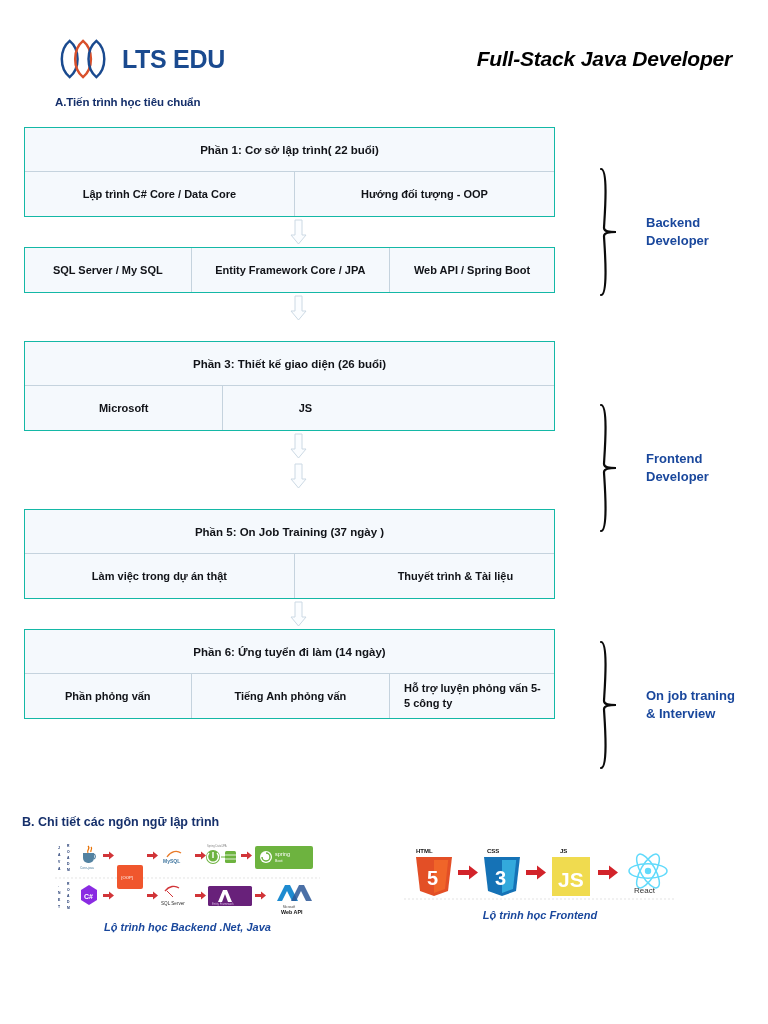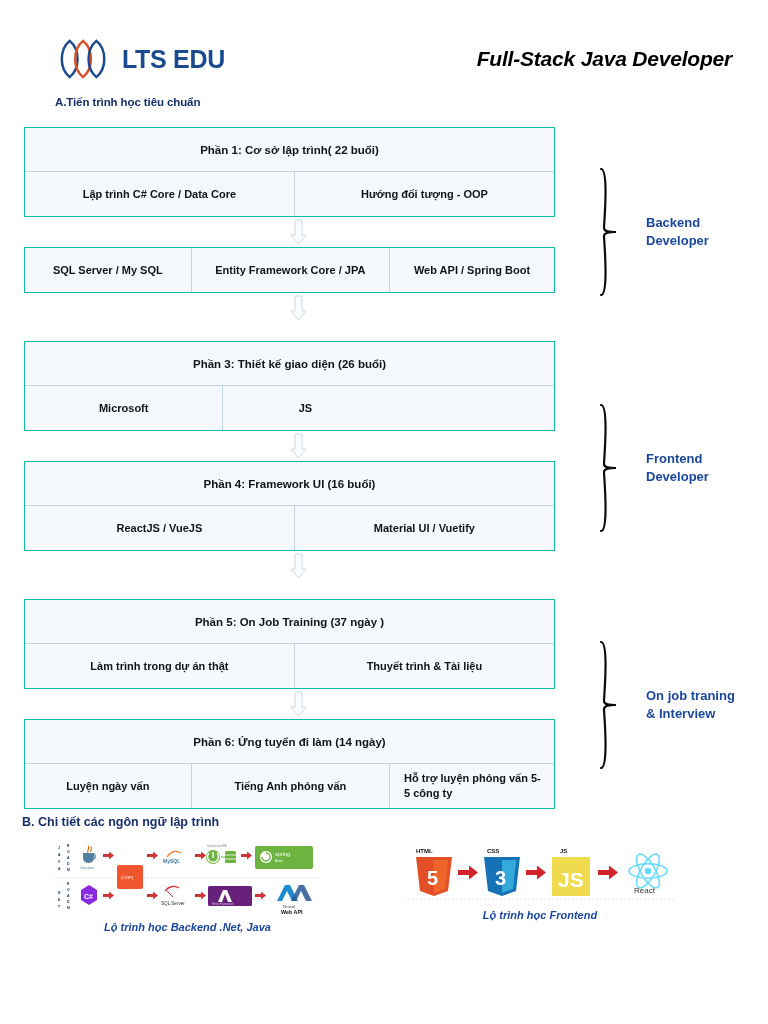--- a/index.html
+++ b/index.html
@@ -139,49 +139,42 @@
         <div class="phase-row">
           <div class="cell" style="flex: 0 0 37.5%;">Microsoft</div>
           <div class="cell" style="flex: 0 0 31%;">JS</div>
         </div>
       </div>
       <div class="connector">
         <svg class="arrow-down" viewBox="0 0 17 26" xmlns="http://www.w3.org/2000/svg">
           <path d="M5 1 h7 v15 h4 l-7.5 9 l-7.5 -9 h4 z" fill="#fbfdff" stroke="#ccd9e4" stroke-width="1"></path>
         </svg>
       </div>
-      <div class="phase">
-        <div class="phase-title">Phần 4: Framework UI (16 buổi)</div>
-        <div class="phase-row">
-          <div class="cell" style="flex: 0 0 51%;">ReactJS / VueJS</div>
-          <div class="cell" style="flex: 0 0 49%;">Material UI / Vuetify</div>
-        </div>
-      </div>
       <div class="connector">
         <svg class="arrow-down" viewBox="0 0 17 26" xmlns="http://www.w3.org/2000/svg">
           <path d="M5 1 h7 v15 h4 l-7.5 9 l-7.5 -9 h4 z" fill="#fbfdff" stroke="#ccd9e4" stroke-width="1"></path>
         </svg>
       </div>
       <div class="gap-lg"></div>
       <div class="phase">
         <div class="phase-title">Phần 5: On Job Training (37 ngày )</div>
         <div class="phase-row">
-          <div class="cell" style="flex: 0 0 51%;">Làm trình trong dự án thật</div>
-          <div class="cell" style="flex: 0 0 49%;">Thuyết trình &amp; Tài liệu</div>
+          <div class="cell" style="flex: 0 0 51%;">Làm việc trong dự án thật</div>
+          <div class="cell" style="flex: 0 0 49%; margin-left: 31px;">Thuyết trình &amp; Tài liệu</div>
         </div>
       </div>
       <div class="connector">
         <svg class="arrow-down" viewBox="0 0 17 26" xmlns="http://www.w3.org/2000/svg">
           <path d="M5 1 h7 v15 h4 l-7.5 9 l-7.5 -9 h4 z" fill="#fbfdff" stroke="#ccd9e4" stroke-width="1"></path>
         </svg>
       </div>
       <div class="phase">
         <div class="phase-title">Phần 6: Ứng tuyển đi làm (14 ngày)</div>
         <div class="phase-row">
-          <div class="cell" style="flex: 0 0 31.5%;">Luyện ngày vấn</div>
+          <div class="cell" style="flex: 0 0 31.5%;">Phần phỏng vấn</div>
           <div class="cell" style="flex: 0 0 37.5%;">Tiếng Anh phỏng vấn</div>
           <div class="cell left" style="flex: 0 0 31%;">Hỗ trợ luyện phỏng vấn
 5-5 công ty</div>
         </div>
       </div>
     </div>
 
   <div id="braces">
       <div class="brace-group" style="left: 598px; top: 166px; height: 132px;">
         <svg class="brace-svg" width="22" height="132" viewBox="0 0 22 132" xmlns="http://www.w3.org/2000/svg">

